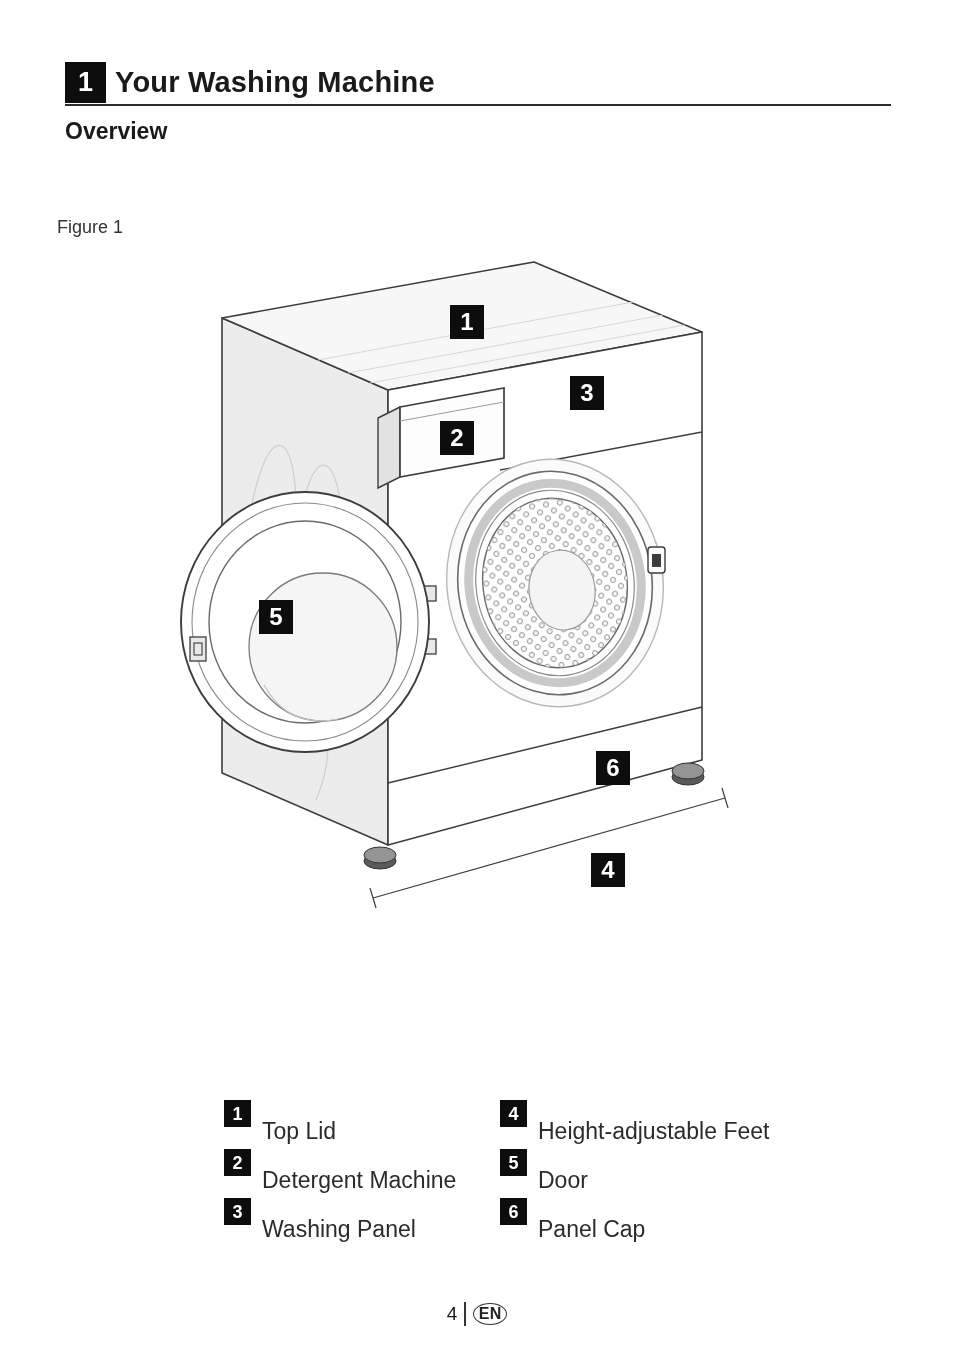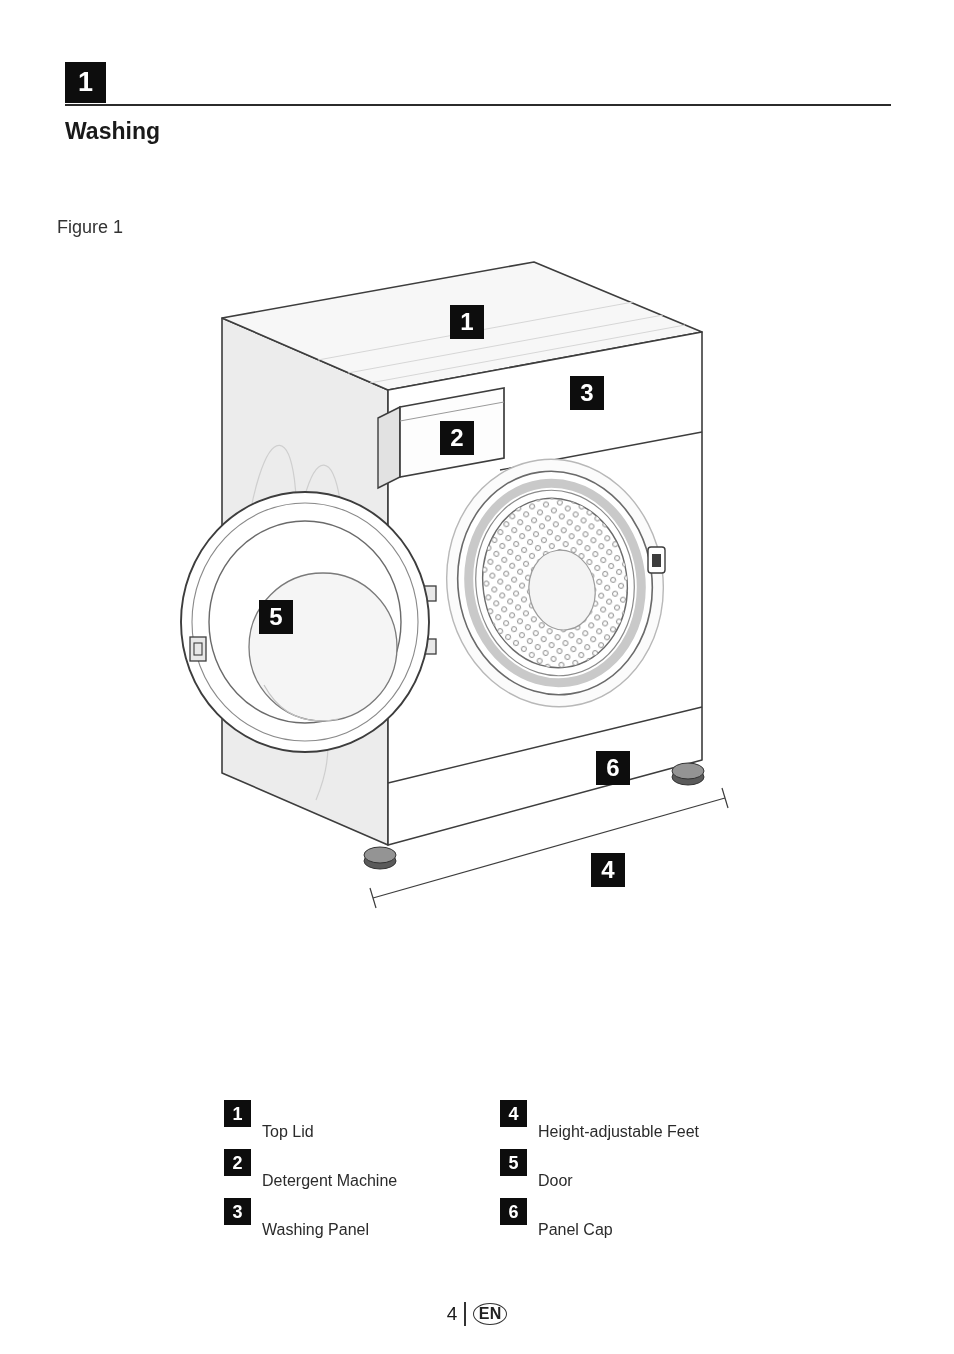--- a/index.html
+++ b/index.html
@@ -85,21 +85,21 @@
     width: 27px; height: 27px;
     flex: 0 0 27px;
     background: #0d0d0d;
     color: #ffffff;
     font-size: 18px;
     font-weight: bold;
     display: flex; align-items: center; justify-content: center;
     line-height: 1;
   }
   .legend-label {
-    font-size: 16px;
+    font-size: 23px;
     color: #2b2b2b;
     white-space: nowrap;
     margin-top: 36px;
   }
 
   
   .footer {
     position: absolute;
     left: 0; top: 1302px;
     width: 100%;
@@ -118,22 +118,23 @@
     color: #222222;
     letter-spacing: 0.5px;
   }
 </style>
 </head>
 <body>
 
 <div class="page">
 
   <div class="section-badge">1</div>
+  <h1 class="page-title">Your Washing Machine</h1>
   <div class="title-rule"></div>
-  <h2 class="subtitle">Washing</h2>
+  <h2 class="subtitle">Overview</h2>
   <div class="figure-label">Figure 1</div>
 
   <div class="figure">
     <svg viewBox="0 0 580 660" width="580" height="660" xmlns="http://www.w3.org/2000/svg">
       <defs>
         <pattern id="holes" width="14" height="14" patternUnits="userSpaceOnUse">
           <circle cx="4" cy="4" r="2.5" fill="#ffffff" stroke="#8a8a8a" stroke-width="1"></circle>
           <circle cx="11" cy="11" r="2.5" fill="#ffffff" stroke="#8a8a8a" stroke-width="1"></circle>
         </pattern>
       </defs>

